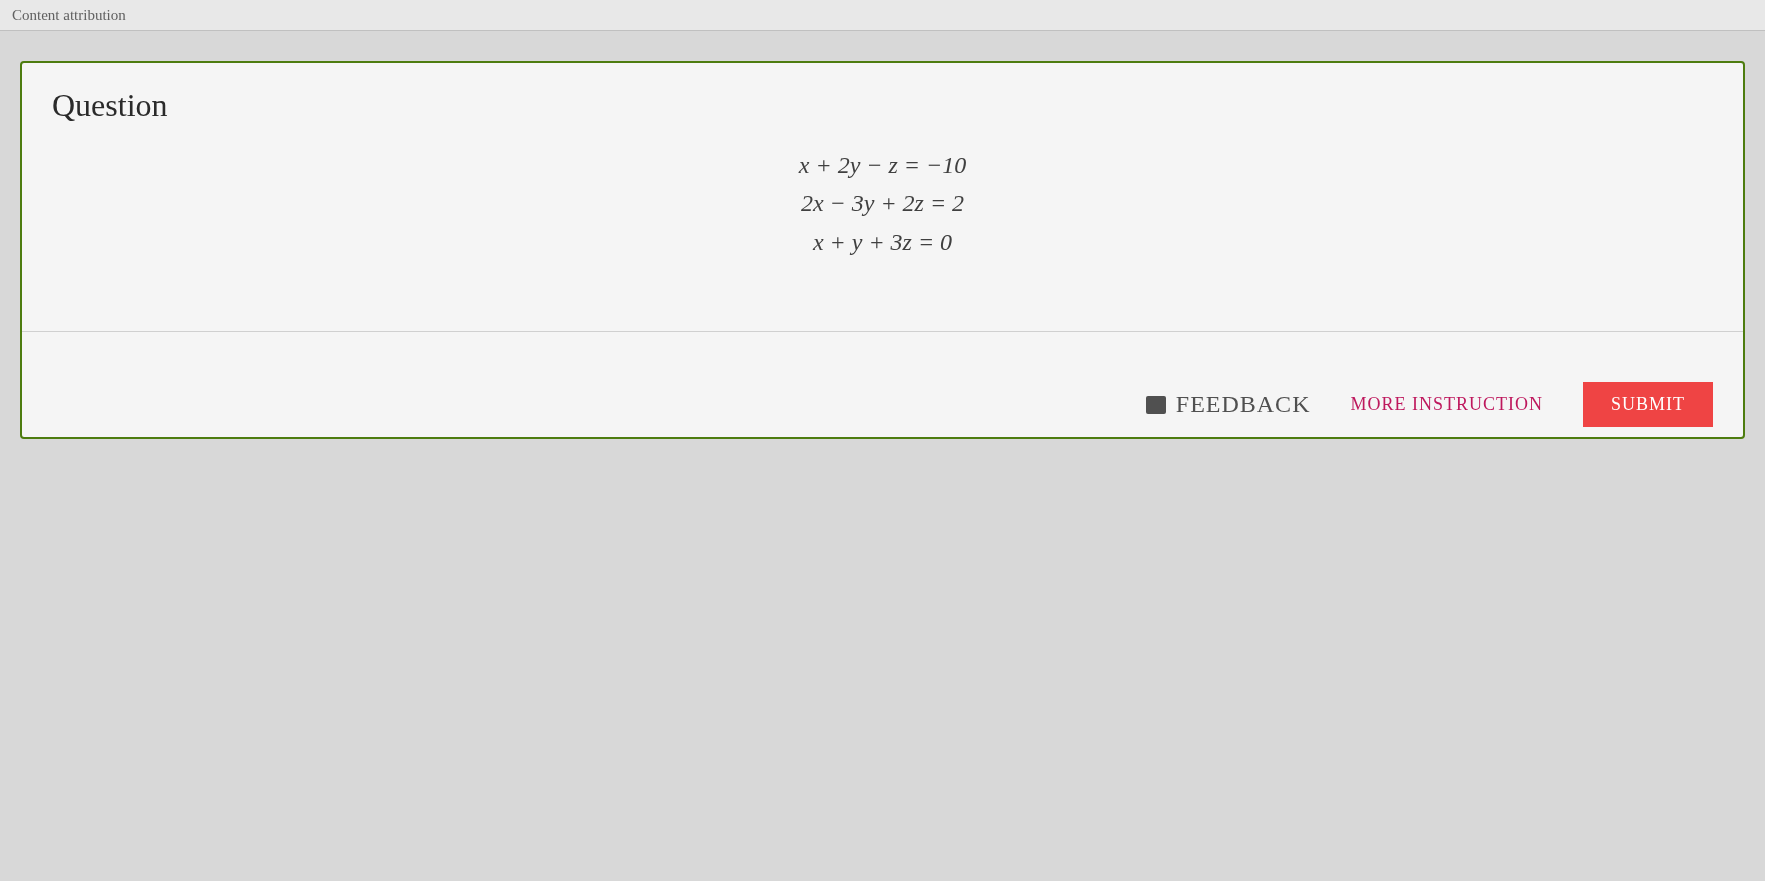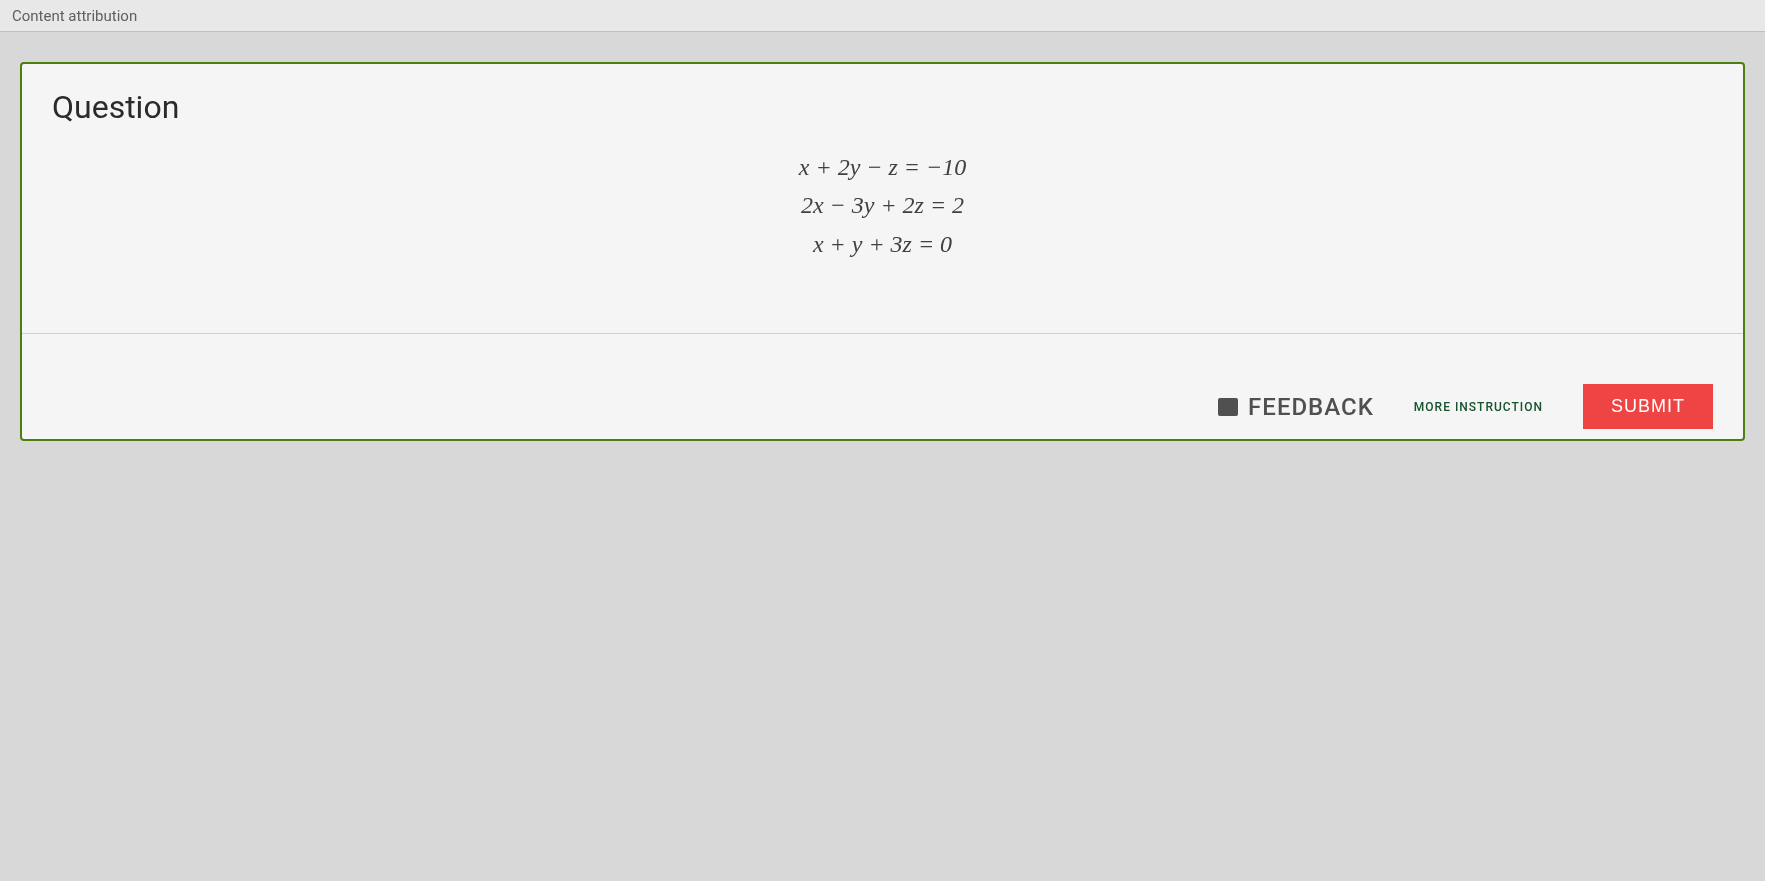--- a/index.html
+++ b/index.html
@@ -1,18 +1,19 @@
 <!DOCTYPE html>
 <html><head>
   <meta charset="utf-8">
   <style>
     * {
       margin: 0;
       padding: 0;
       box-sizing: border-box;
+      font-family: Liberation Serif, serif;
     }
     body {
       font-family: -apple-system, BlinkMacSystemFont, 'Segoe UI', Roboto, Arial, sans-serif;
       background: #d8d8d8;
       width: 1765px;
       height: 881px;
       overflow: hidden;
     }
     .top-bar {
       background: #e8e8e8;
@@ -113,22 +114,22 @@
       cursor: pointer;
     }
     .feedback-icon {
       width: 20px;
       height: 18px;
       background: #505050;
       border-radius: 2px;
       position: relative;
     }
     .more-instruction-btn {
-      color: #14532d;
-      font-size: 12px;
+      color: #be185d;
+      font-size: 18px;
       font-weight: 500;
       letter-spacing: 1px;
       cursor: pointer;
     }
     .submit-btn {
       background: #ef4444;
       color: #fff;
       font-size: 18px;
       font-weight: 500;
       letter-spacing: 1px;

